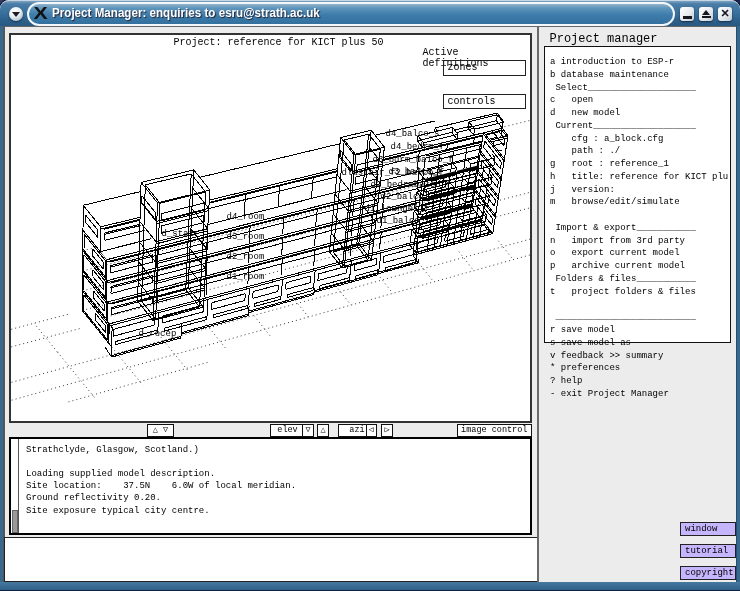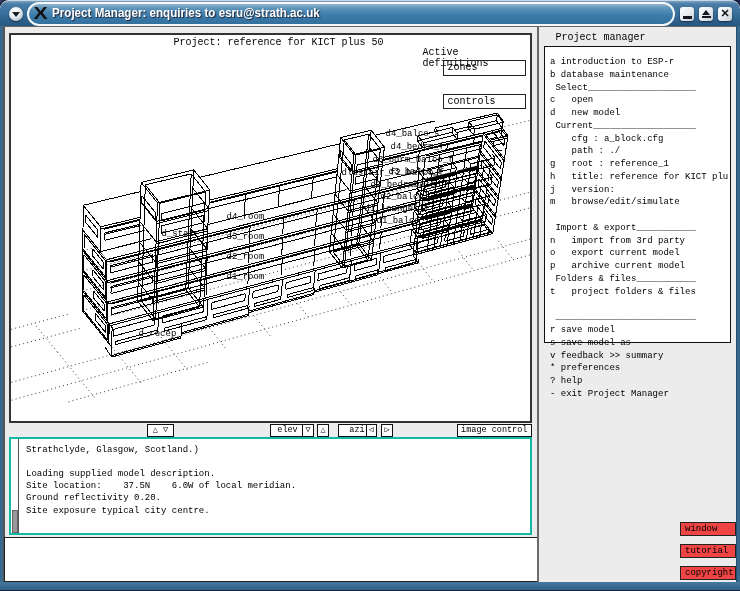--- a/index.html
+++ b/index.html
@@ -34,32 +34,32 @@
 #canvas{position:absolute;left:3.5px;top:6px;width:523px;height:390px;background:#fff;
  border:2px solid #333}
 .mono{font-family:"Liberation Mono",monospace;color:#000}
 #ptitle{position:absolute;left:163px;top:2px;font-size:10px}
 #adef{position:absolute;left:412px;top:12px;font-size:10px}
 .defbox{position:absolute;left:432px;width:83px;height:15.5px;border:1.5px solid #222;font-size:10px;padding-left:4px;line-height:13px}
 
 .ctl{position:absolute;height:12.5px;border:1.5px solid #111;background:#fff;font-size:8.5px;
  font-family:"Liberation Mono",monospace;text-align:center;line-height:10px;color:#000}
 
-#console{position:absolute;left:4px;top:410px;width:522.5px;height:98px;background:#fff;border:2px solid #14b8a6}
+#console{position:absolute;left:4px;top:410px;width:522.5px;height:98px;background:#fff;border:2px solid #000000}
 #cscroll{position:absolute;left:0;top:0;width:8px;height:94px;border-right:1.5px solid #555}
 #cthumb{position:absolute;left:0.5px;top:71px;width:6.5px;height:23px;background:#999;border:1px solid #666}
 #ctext{position:absolute;left:15px;top:4.5px;font-size:9px;line-height:12.2px;white-space:pre}
 
 #bottombar{position:absolute;left:-1px;top:510px;width:675px;height:45px;background:#fff;border:1.5px solid #222}
 
 #rpanel{position:absolute;left:531.5px;top:0px;width:202px;height:556px;border-left:2px solid #6a6a6a;background:#ececec}
-#rtitle{position:absolute;left:17px;top:5px;font-size:10px}
+#rtitle{position:absolute;left:11px;top:5px;font-size:12px}
 #menubox{position:absolute;left:5px;top:19px;width:187.5px;height:297px;background:#fff;border:1.5px solid #111}
 #mtext{position:absolute;left:5.5px;top:9px;font-size:9px;line-height:12.77px;white-space:pre}
-.rbtn{position:absolute;left:141.5px;width:55.5px;height:14px;background:#ef4444;border:1.5px solid #222;
+.rbtn{position:absolute;left:141.5px;width:55.5px;height:14px;background:#c4b5fd;border:1.5px solid #222;
  font-size:9px;font-family:"Liberation Mono",monospace;padding-left:4px;line-height:12px}
 
 #bleft{position:absolute;left:0;top:26px;width:3px;height:556px;background:#37688e}
 #bright{position:absolute;left:736px;top:26px;width:4px;height:556px;background:#37688e;border-left:1px solid #28506e}
 #bbot{position:absolute;left:0;top:582px;width:740px;height:9px;background:linear-gradient(#4579a0,#2d5d84)}
 #bbot:after{content:"";position:absolute;left:0;top:7.5px;width:740px;height:1.5px;background:#13203e}
 </style></head>
 <body>
 <div id="desk"></div>
 <div id="frame"></div>

